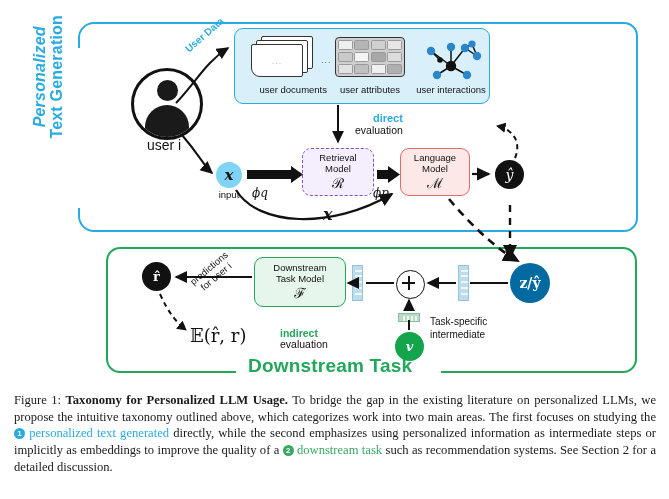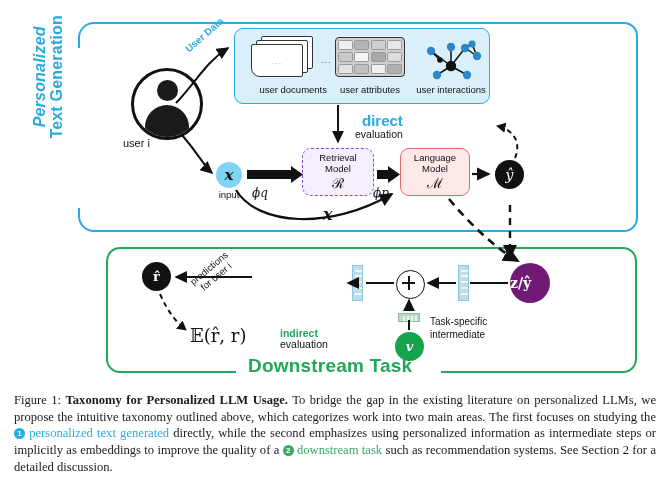--- a/index.html
+++ b/index.html
@@ -41,21 +41,21 @@
   #attr-grid{position:absolute;box-sizing:border-box;border:1.6px solid #333;border-radius:4px;
      background:#cfcfcf;display:grid;grid-template-columns:repeat(4,1fr);grid-template-rows:repeat(3,1fr);
      gap:1.5px;padding:2px;}
   #attr-grid i{display:block;border:.8px solid #9a9a9a;border-radius:1.5px;}
 
   
   #avatar{position:absolute;left:131px;top:68px;width:66px;height:66px;border-radius:50%;
       border:3.6px solid #111;background:#fff;overflow:hidden;}
   #avatar .head{position:absolute;left:50%;top:9px;width:21px;height:21px;margin-left:-10.5px;border-radius:50%;background:#1a1a1a;}
   #avatar .body{position:absolute;left:50%;top:34px;width:44px;height:38px;margin-left:-22px;border-radius:22px 22px 0 0;background:#1a1a1a;}
-  #avatar-label{position:absolute;left:123px;top:137px;width:66px;text-align:left;font-size:11px;color:#111;}
+  #avatar-label{position:absolute;left:131px;top:137px;width:66px;text-align:center;font-size:14px;color:#111;}
 
   
   #userdata-label{position:absolute;left:183px;top:46px;color:#29ABE2;font-weight:bold;font-size:10px;
       transform:rotate(-41deg);transform-origin:left top;white-space:nowrap;}
 
   
   #x-node{position:absolute;left:216px;top:162px;width:26px;height:26px;border-radius:50%;background:#7FD4F5;
      display:flex;align-items:center;justify-content:center;}
   #x-node span{font-family:"DejaVu Serif",serif;font-style:italic;font-weight:bold;font-size:15px;color:#111;}
   #x-label{position:absolute;left:207px;top:189px;width:44px;text-align:center;font-size:9.5px;color:#111;}
@@ -67,33 +67,33 @@
   
   .modelbox{position:absolute;box-sizing:border-box;border-radius:9px;display:flex;flex-direction:column;
       align-items:center;justify-content:center;text-align:center;line-height:1.18;}
   #retrieval-box{left:302px;top:148px;width:72px;height:48px;border:1.8px dashed #7B4FC9;background:#F5EEFC;}
   #language-box{left:400px;top:148px;width:70px;height:48px;border:1.8px solid #E06C6C;background:#FBE8E7;}
   .mb-l1{font-size:9.5px;color:#111;}
   .mb-sym{font-family:"DejaVu Serif",serif;font-size:14px;color:#111;margin-top:1px;}
 
   
   #direct-eval{position:absolute;left:355px;top:113px;text-align:right;line-height:1.05;}
-  #direct-eval .k{display:block;color:#29ABE2;font-weight:bold;font-size:15px;}
+  #direct-eval .k{display:block;color:#29ABE2;font-weight:bold;font-size:11px;}
   #direct-eval .v{display:block;color:#111;font-size:10.5px;}
   #eq-direct{position:absolute;left:423px;top:112px;font-family:"DejaVu Serif",serif;font-size:19px;color:#111;white-space:nowrap;}
 
   
   #yhat-node{position:absolute;left:495px;top:160px;width:29px;height:29px;border-radius:50%;background:#111;
      display:flex;align-items:center;justify-content:center;}
   #yhat-node span{font-family:"DejaVu Serif",serif;font-style:italic;font-size:14px;color:#fff;}
   #yhat-label{position:absolute;left:468px;top:192px;width:86px;text-align:center;font-size:10px;color:#111;line-height:1.2;}
 
   
-  #z-node{position:absolute;left:510px;top:263px;width:40px;height:40px;border-radius:50%;background:#701a75;
-     display:flex;align-items:center;}
+  #z-node{position:absolute;left:510px;top:263px;width:40px;height:40px;border-radius:50%;background:#0369a1;
+     display:flex;align-items:center;justify-content:center;}
   #z-node span{font-family:"DejaVu Serif",serif;font-size:14px;color:#fff;font-weight:bold;}
   #z-label{position:absolute;left:465px;top:307px;width:132px;text-align:center;font-size:10px;color:#111;line-height:1.25;}
   #z-label b{font-weight:bold;}
 
   
   #downstream-box{position:absolute;left:254px;top:257px;width:92px;height:50px;box-sizing:border-box;
       border:1.8px solid #22A75B;border-radius:9px;background:#E6F6EC;
       display:flex;flex-direction:column;align-items:center;justify-content:center;line-height:1.18;}
 
   
@@ -249,20 +249,25 @@
   </div>
 
   <div id="yhat-node">
     <span>ŷ</span>
   </div>
 
   <div id="z-node">
     <span>z/ŷ</span>
   </div>
 
+  <div id="downstream-box">
+    <span class="mb-l1">Downstream</span>
+    <span class="mb-l1">Task Model</span>
+    <span class="mb-sym">ℱ</span>
+  </div>
 
   <div id="rhat-node">
     <span>r̂</span>
   </div>
   <div id="pred-label">
     <span>predictions</span><br>
     <span>for user i</span>
   </div>
 
   <div id="eq-indirect">𝔼(r̂, r)</div>

